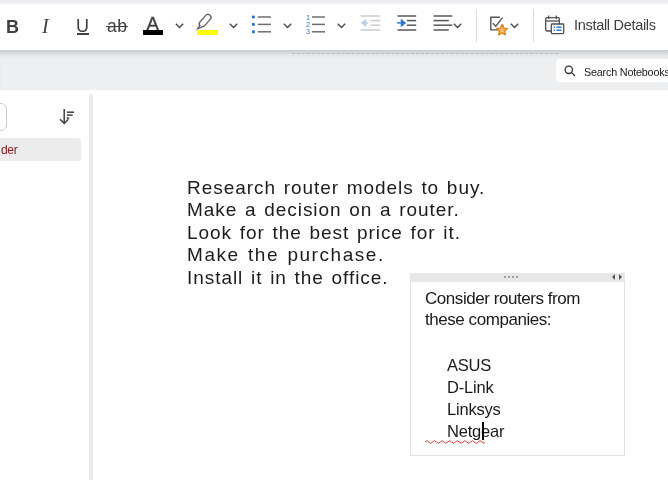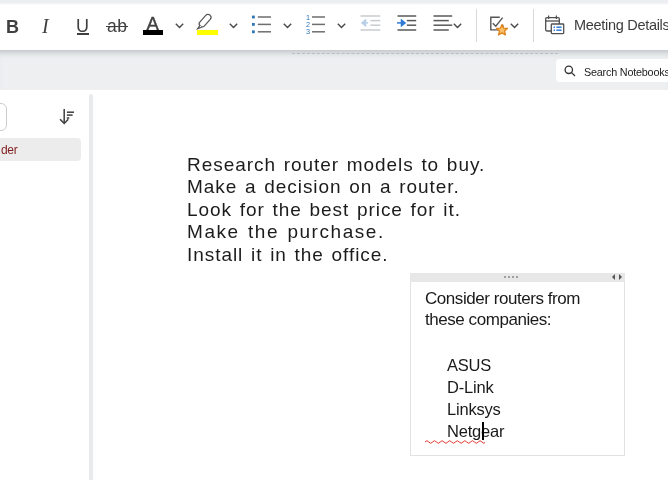--- a/index.html
+++ b/index.html
@@ -129,21 +129,21 @@
     <path d="M0.7 6 H14.3"></path>
     <rect x="6.3" y="9" width="12.4" height="9.6" rx="0.8"></rect>
   </g>
   <g stroke="#2e7cd6" stroke-width="1.5">
     <path d="M8.6 12.2 H10"></path>
       <path d="M11.4 12.2 H16.6"></path>
     <path d="M8.6 15.2 H10"></path>
       <path d="M11.4 15.2 H16.6"></path>
   </g>
 </svg>
-<div class="abs" style="left:574px;top:17px;font-size:14.5px;letter-spacing:-0.3px;color:#3c3c3c;white-space:nowrap;z-index:6">Meeting Details</div>
+<div class="abs" style="left:574px;top:17px;font-size:14.5px;letter-spacing:-0.3px;color:#3c3c3c;white-space:nowrap;z-index:6">Install Details</div>
 
 <div class="abs" style="left:0;top:50px;width:668px;height:40px;background:#edeff1;box-shadow:inset 0 7px 6px -5px rgba(150,156,162,.6);z-index:4"></div>
 <div class="abs" style="left:292px;top:53px;width:266px;border-top:1px dashed #9aa0a5;opacity:.5;z-index:5"></div>
 
 <div class="abs" style="left:556px;top:59px;width:120px;height:23px;background:#fff;border-radius:4px;z-index:5"></div>
 <svg class="abs" style="left:563.5px;top:65px;z-index:6" width="12" height="12" viewBox="0 0 12 12">
   <circle cx="4.8" cy="4.8" r="3.7" fill="none" stroke="#333" stroke-width="1.3"></circle>
   <path d="M7.6 7.6 L11 11" stroke="#333" stroke-width="1.3"></path>
 </svg>
 <div class="abs" style="left:584px;top:65.5px;font-size:10.8px;letter-spacing:-0.2px;color:#222;white-space:nowrap;z-index:6">Search Notebooks</div>
@@ -158,21 +158,21 @@
     <path d="M9.9 8.1 H15.6"></path>
     <path d="M9.7 11 H12.3"></path>
   </g>
 </svg>
 
 <div class="abs" style="left:-6px;top:138px;width:87px;height:22.5px;background:#ececec;border-radius:4px;z-index:3"></div>
 <div class="abs" style="left:1px;top:142.5px;font-weight:normal;font-size:12px;letter-spacing:-0.3px;color:#7f1d1d;z-index:4">der</div>
 
 <div class="abs" style="left:89.3px;top:94px;width:4.2px;height:386px;background:#e9eaeb;border-radius:2.5px 2.5px 0 0;z-index:3"></div>
 
-<div class="abs" style="left:187px;top:154px;font-size:19px;letter-spacing:0.95px;word-spacing:1.5px;line-height:22.4px;white-space:nowrap;color:#1c1c1c;z-index:2">
+<div class="abs" style="left:187px;top:177px;font-size:19px;letter-spacing:0.95px;word-spacing:1.5px;line-height:22.4px;white-space:nowrap;color:#1c1c1c;z-index:2">
 Research router models to buy.<br>
 Make a decision on a router.<br>
 Look for the best price for it.<br>
 <span style="letter-spacing:1.55px">Make the purchase.</span><br>
 Install it in the office.
 </div>
 
 <div class="abs" style="left:410px;top:272.5px;width:214.5px;height:9.5px;background:#e7e7e7;z-index:3"></div>
 
 <div class="abs" style="left:503.5px;top:276.2px;width:2px;height:2px;border-radius:50%;background:#8a8a8a;z-index:4"></div>

